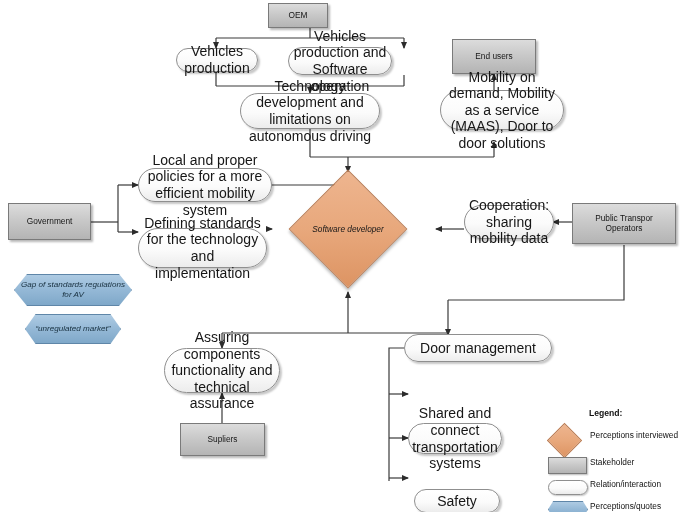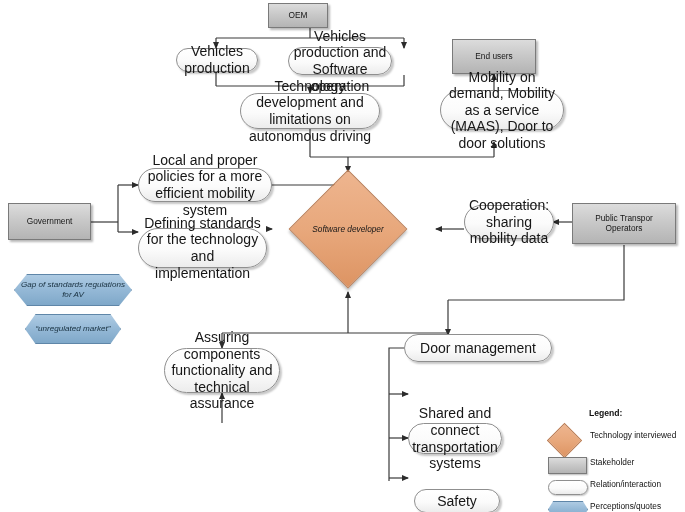--- a/index.html
+++ b/index.html
@@ -179,40 +179,43 @@
   </div>
 
   <div class="node hexa" style="left:25px;top:314px;width:96px;height:30px;">
     <span>“unregulated market”</span>
   </div>
 
   <div class="node rel" style="left:164px;top:348px;width:116px;height:45px;">
     <span>Assuring components functionality and technical assurance</span>
   </div>
 
+  <div class="node stake" style="left:180px;top:423px;width:85px;height:33px;">
+    <span>Supliers</span>
+  </div>
 
   <div class="node rel" style="left:404px;top:334px;width:148px;height:28px;">
     <span>Door management</span>
   </div>
 
 
   <div class="node rel" style="left:408px;top:423px;width:94px;height:31px;">
     <span>Shared and connect transportation systems</span>
   </div>
 
   <div class="node rel" style="left:414px;top:489px;width:86px;height:24px;">
     <span>Safety</span>
   </div>
 
   <div id="legend">
     <div class="legend-title">Legend:</div>
 
     <div class="legend-row" style="top:18px;">
       <div class="sw sw-diamond"></div>
-      <div class="legend-text">Technology interviewed</div>
+      <div class="legend-text">Perceptions interviewed</div>
     </div>
 
     <div class="legend-row" style="top:45px;">
       <div class="sw sw-rect"></div>
       <div class="legend-text">Stakeholder</div>
     </div>
 
     <div class="legend-row" style="top:67px;">
       <div class="sw sw-pill"></div>
       <div class="legend-text">Relation/interaction</div>

